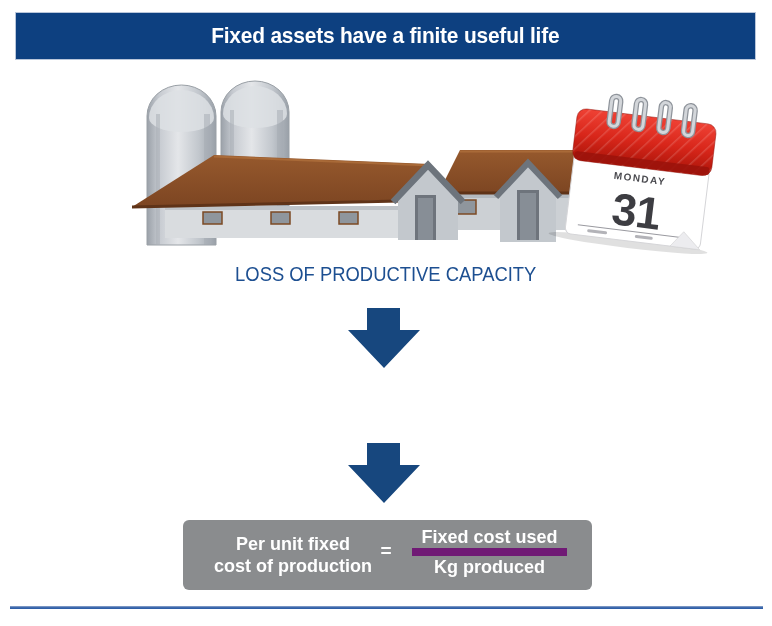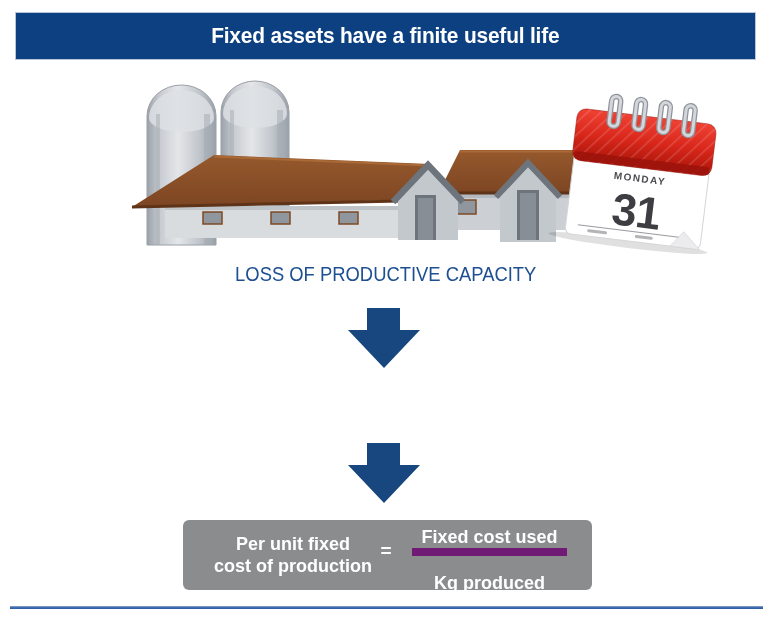--- a/index.html
+++ b/index.html
@@ -38,21 +38,21 @@
   }
   .formula-eq {
     position:absolute; left:188px; top:20px; width:30px; text-align:center; font-size:19px;
   }
   .formula-frac {
     position:absolute; left:229px; top:6px; width:155px; text-align:center; font-size:18px;
   }
   .formula-frac .num {
     display:block; border-bottom:8px solid #701a75; line-height:22px;
   }
-  .formula-frac .den { display:block; padding-top:16px; line-height:22px; }
+  .formula-frac .den { display:block; padding-top:0; line-height:22px; }
   .footer-rule {
     position:absolute; left:10px; top:606px; width:753px; height:3px;
     background:linear-gradient(180deg,#94a9cc,#2f5fa8 60%);
   }
 </style>
 </head>
 <body>
 
 <div class="canvas">
 

